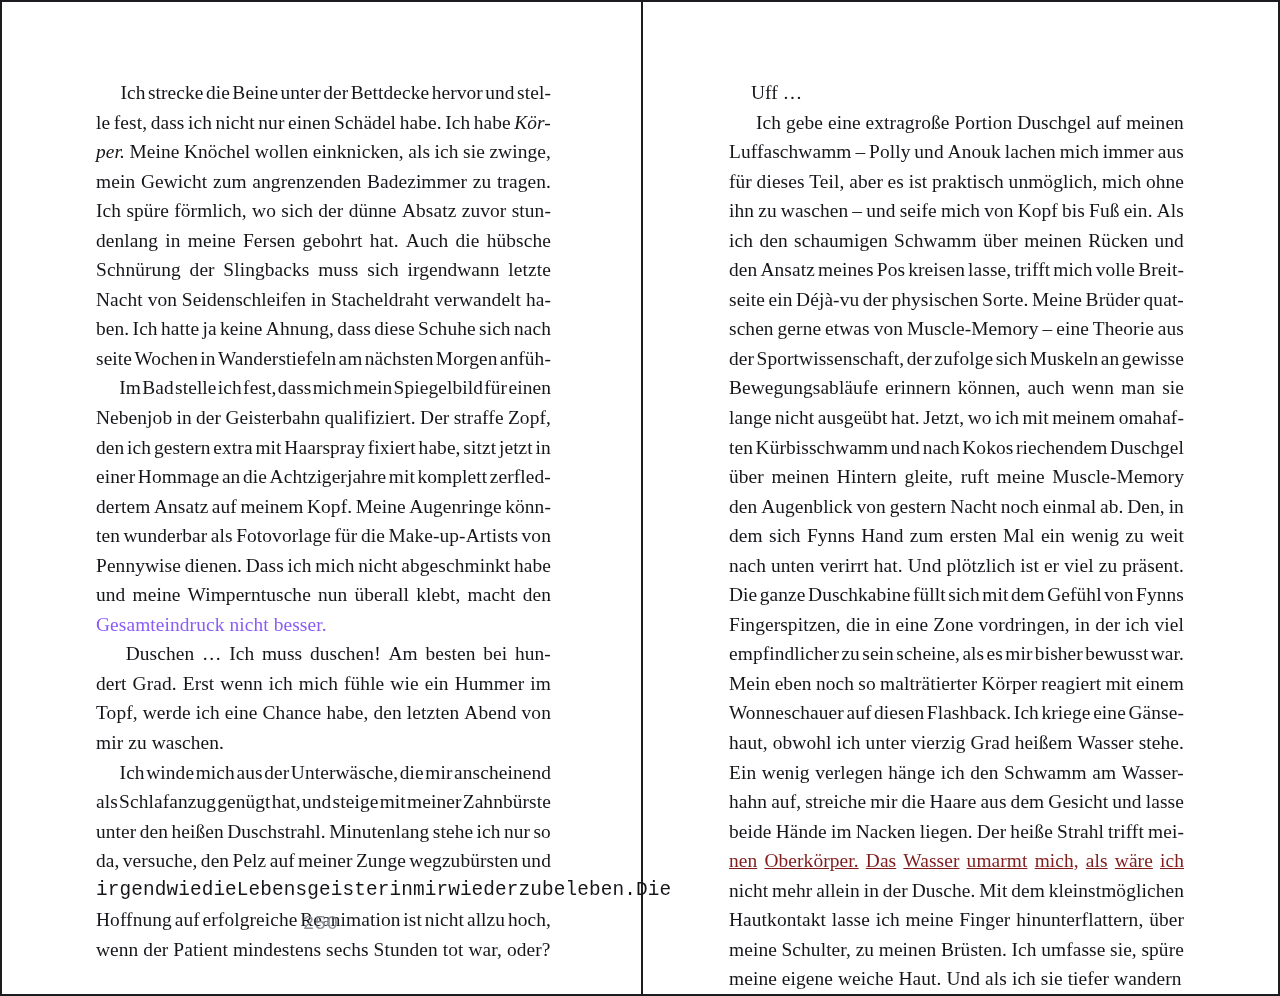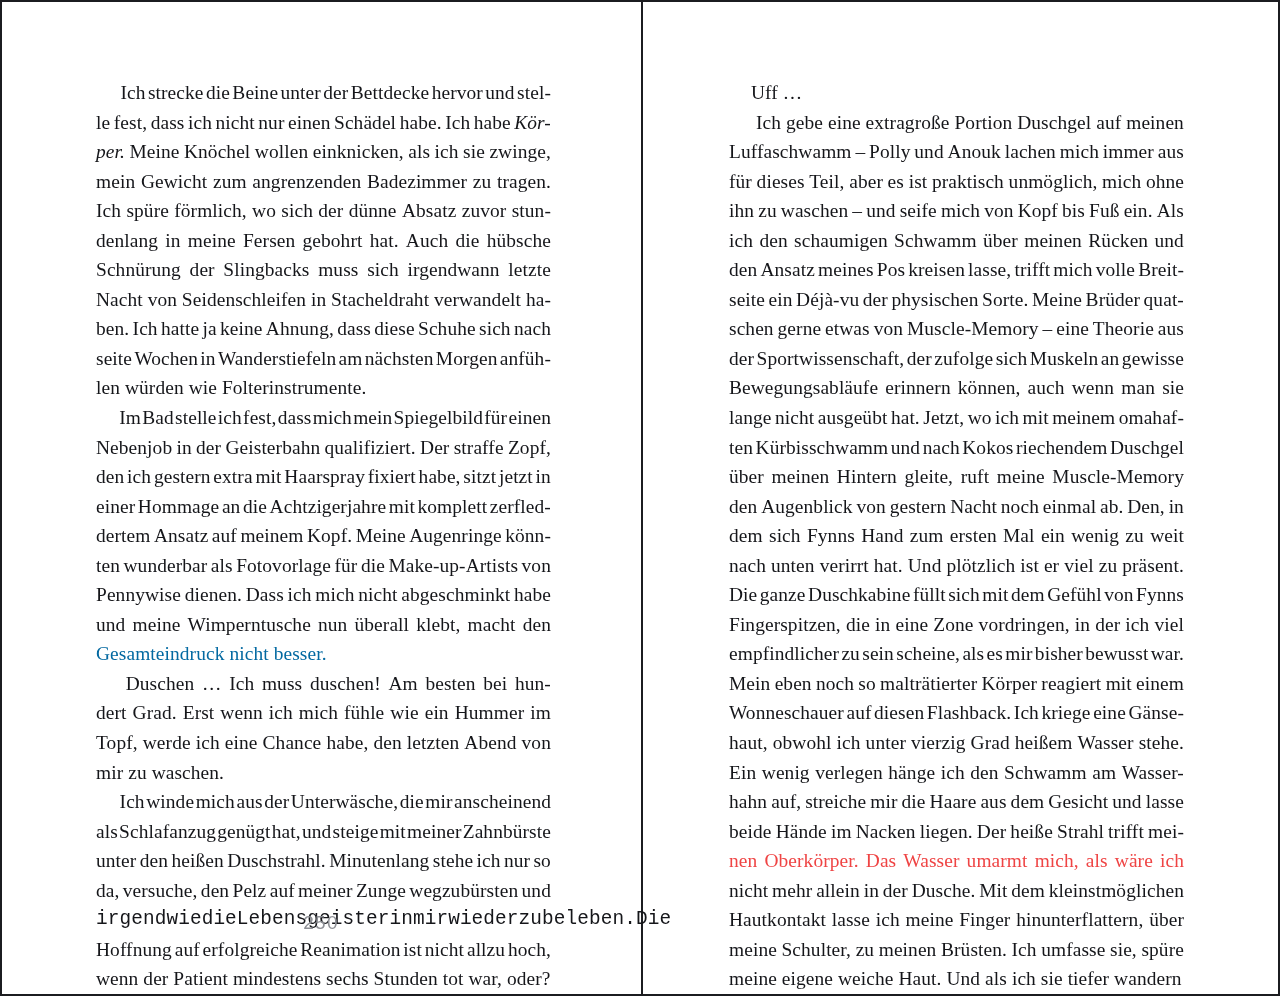--- a/index.html
+++ b/index.html
@@ -206,21 +206,20 @@
           <span class="line j" style="color: rgb(21, 22, 26);">
             <span>seite</span>
             <span>Wochen</span>
             <span>in</span>
             <span>Wanderstiefeln</span>
             <span>am</span>
             <span>nächsten</span>
             <span>Morgen</span>
             <span>anfüh-</span>
           </span>
-          <span class="line last" style="color: rgb(21, 22, 26);"><span>len</span><span> würden</span><span> wie</span><span> Folterinstrumente.</span></span>
         </div>
         <div class="para">
           <span class="line j" style="color: rgb(21, 22, 26);">
             <span class="indent"></span>
             <span>Im</span>
             <span>Bad</span>
             <span>stelle</span>
             <span>ich</span>
             <span>fest,</span>
             <span>dass</span>
@@ -296,21 +295,21 @@
           <span class="line j" style="color: rgb(21, 22, 26);">
             <span>und</span>
             <span>meine</span>
             <span>Wimperntusche</span>
             <span>nun</span>
             <span>überall</span>
             <span>klebt,</span>
             <span>macht</span>
             <span>den</span>
           </span>
-          <span class="line last" style="color: #0369a1;"><span>Gesamteindruck</span><span> nicht</span><span> besser.</span></span>
+          <span class="line last" style="color: #8b5cf6;"><span>Gesamteindruck</span><span> nicht</span><span> besser.</span></span>
         </div>
         <div class="para">
           <span class="line j" style="color: rgb(21, 22, 26);">
             <span class="indent"></span>
             <span>Duschen</span>
             <span>…</span>
             <span>Ich</span>
             <span>muss</span>
             <span>duschen!</span>
             <span>Am</span>
@@ -699,21 +698,21 @@
             <span>Hände</span>
             <span>im</span>
             <span>Nacken</span>
             <span>liegen.</span>
             <span>Der</span>
             <span>heiße</span>
             <span>Strahl</span>
             <span>trifft</span>
             <span>mei-</span>
           </span>
-          <span class="line j" style="color: #ef4444;">
+          <span class="line j" style="color: #7f1d1d; text-decoration: underline;">
             <span>nen</span>
             <span>Oberkörper.</span>
             <span>Das</span>
             <span>Wasser</span>
             <span>umarmt</span>
             <span>mich,</span>
             <span>als</span>
             <span>wäre</span>
             <span>ich</span>
           </span>

